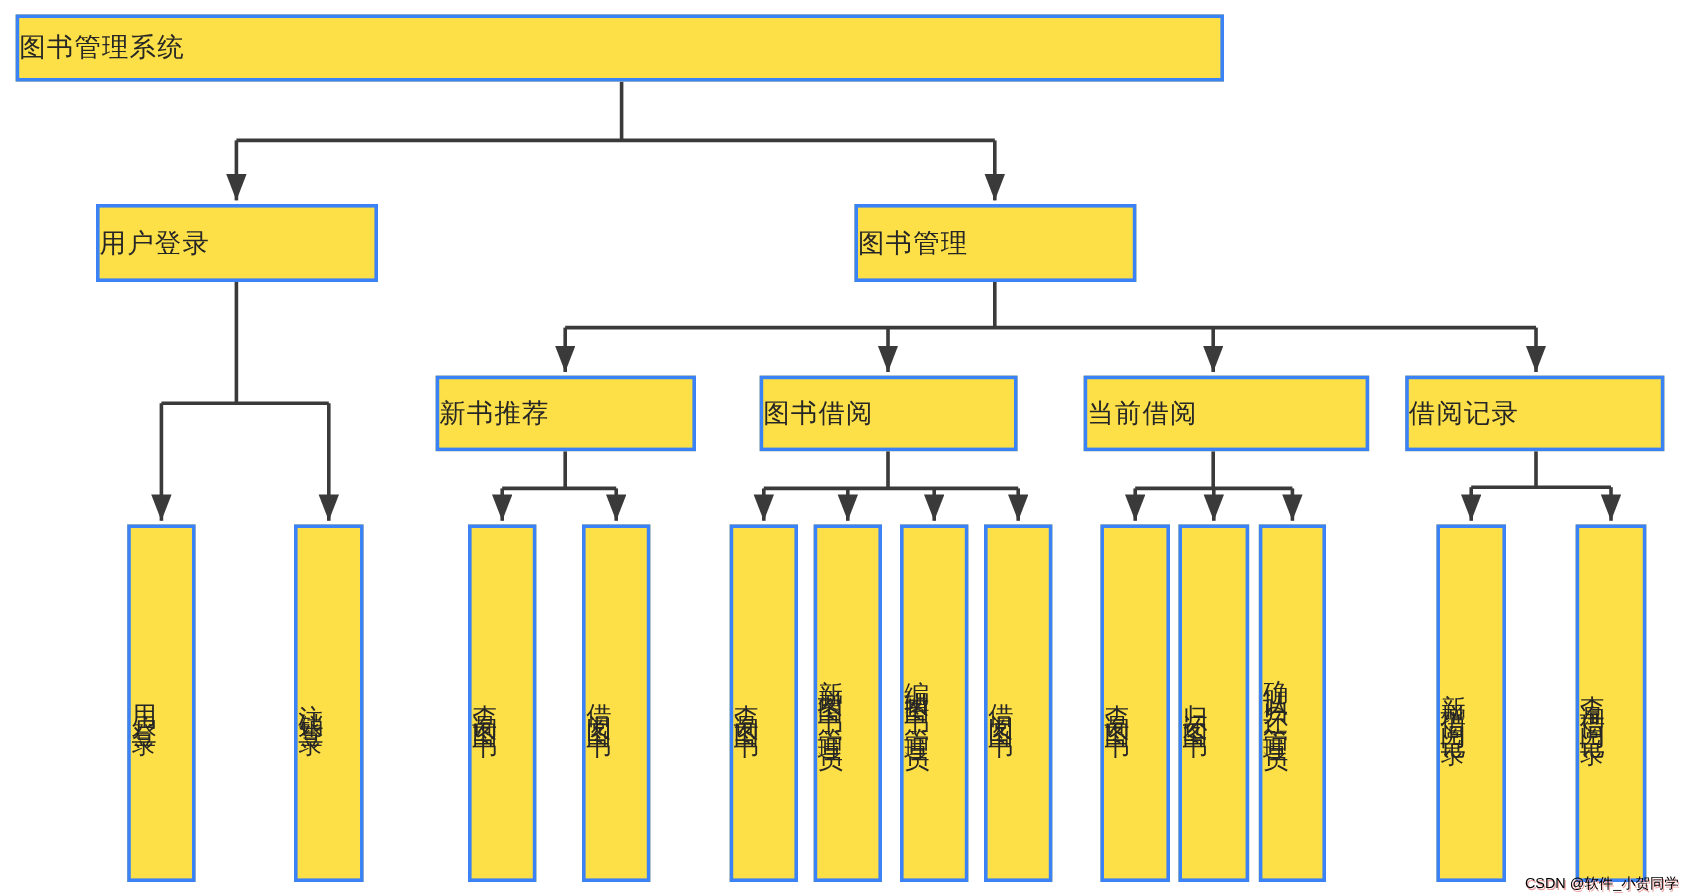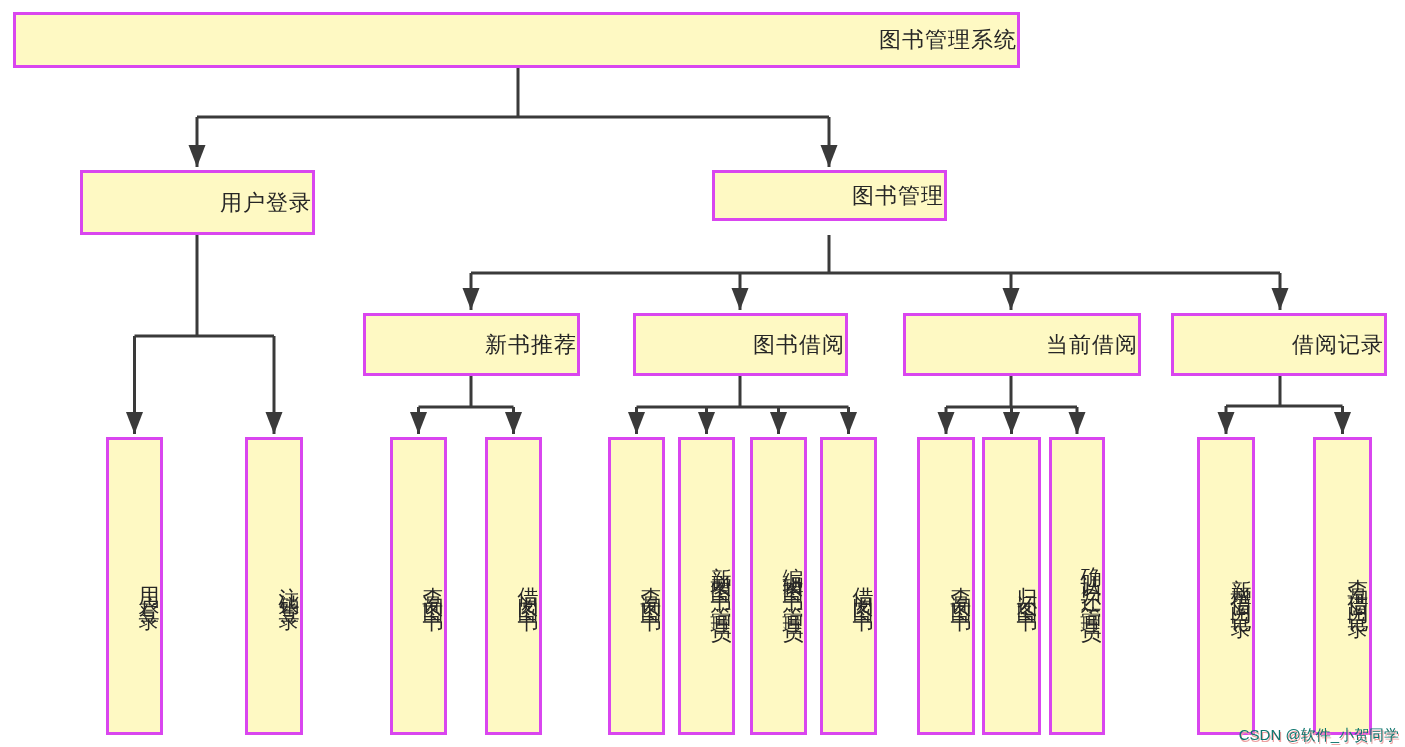--- a/index.html
+++ b/index.html
@@ -14,47 +14,47 @@
   }
   .wires {
     position: absolute;
     left: 0; top: 0;
     width: 1405px; height: 747px;
     pointer-events: none;
   }
   .node {
     position: absolute;
     box-sizing: border-box;
-    background: #fef9c3;
-    border: 3px solid #d946ef;
+    background: #fde047;
+    border: 3px solid #3b82f6;
     display: flex;
     align-items: center;
-    justify-content: flex-end;
+    justify-content: flex-start;
   }
   .node .hlabel {
     font-size: 22px;
     letter-spacing: 1px;
     color: #262626;
     white-space: nowrap;
   }
   .leaf .vlabel {
     writing-mode: vertical-rl;
     text-orientation: mixed;
     font-size: 21px;
     line-height: 1;
     letter-spacing: 8px;
     color: #262626;
     white-space: nowrap;
   }
   .watermark {
     position: absolute;
     right: 6px;
     bottom: 2px;
-    font-size: 15px;
-    color: #0f766e;
+    font-size: 12px;
+    color: #000000;
     text-shadow: 1px 2px 0 #eda1a1;
     white-space: nowrap;
   }
 </style>
 </head>
 <body>
 
 <div class="stage">
 
   <svg class="wires" viewBox="0 0 1405 747" xmlns="http://www.w3.org/2000/svg">
@@ -97,21 +97,21 @@
     </g>
   </svg>
 
   <div class="node" style="left:13px; top:12px; width:1007px; height:56px;">
     <span class="hlabel">图书管理系统</span>
   </div>
 
   <div class="node" style="left:80px; top:170px; width:235px; height:65px;">
     <span class="hlabel">用户登录</span>
   </div>
-  <div class="node" style="left:712px; top:170px; width:235px; height:51px;">
+  <div class="node" style="left:712px; top:170px; width:235px; height:65px;">
     <span class="hlabel">图书管理</span>
   </div>
 
   <div class="node" style="left:633px; top:313px; width:215px; height:63px;">
     <span class="hlabel">图书借阅</span>
   </div>
   <div class="node" style="left:363px; top:313px; width:217px; height:63px;">
     <span class="hlabel">新书推荐</span>
   </div>
   <div class="node" style="left:903px; top:313px; width:238px; height:63px;">

